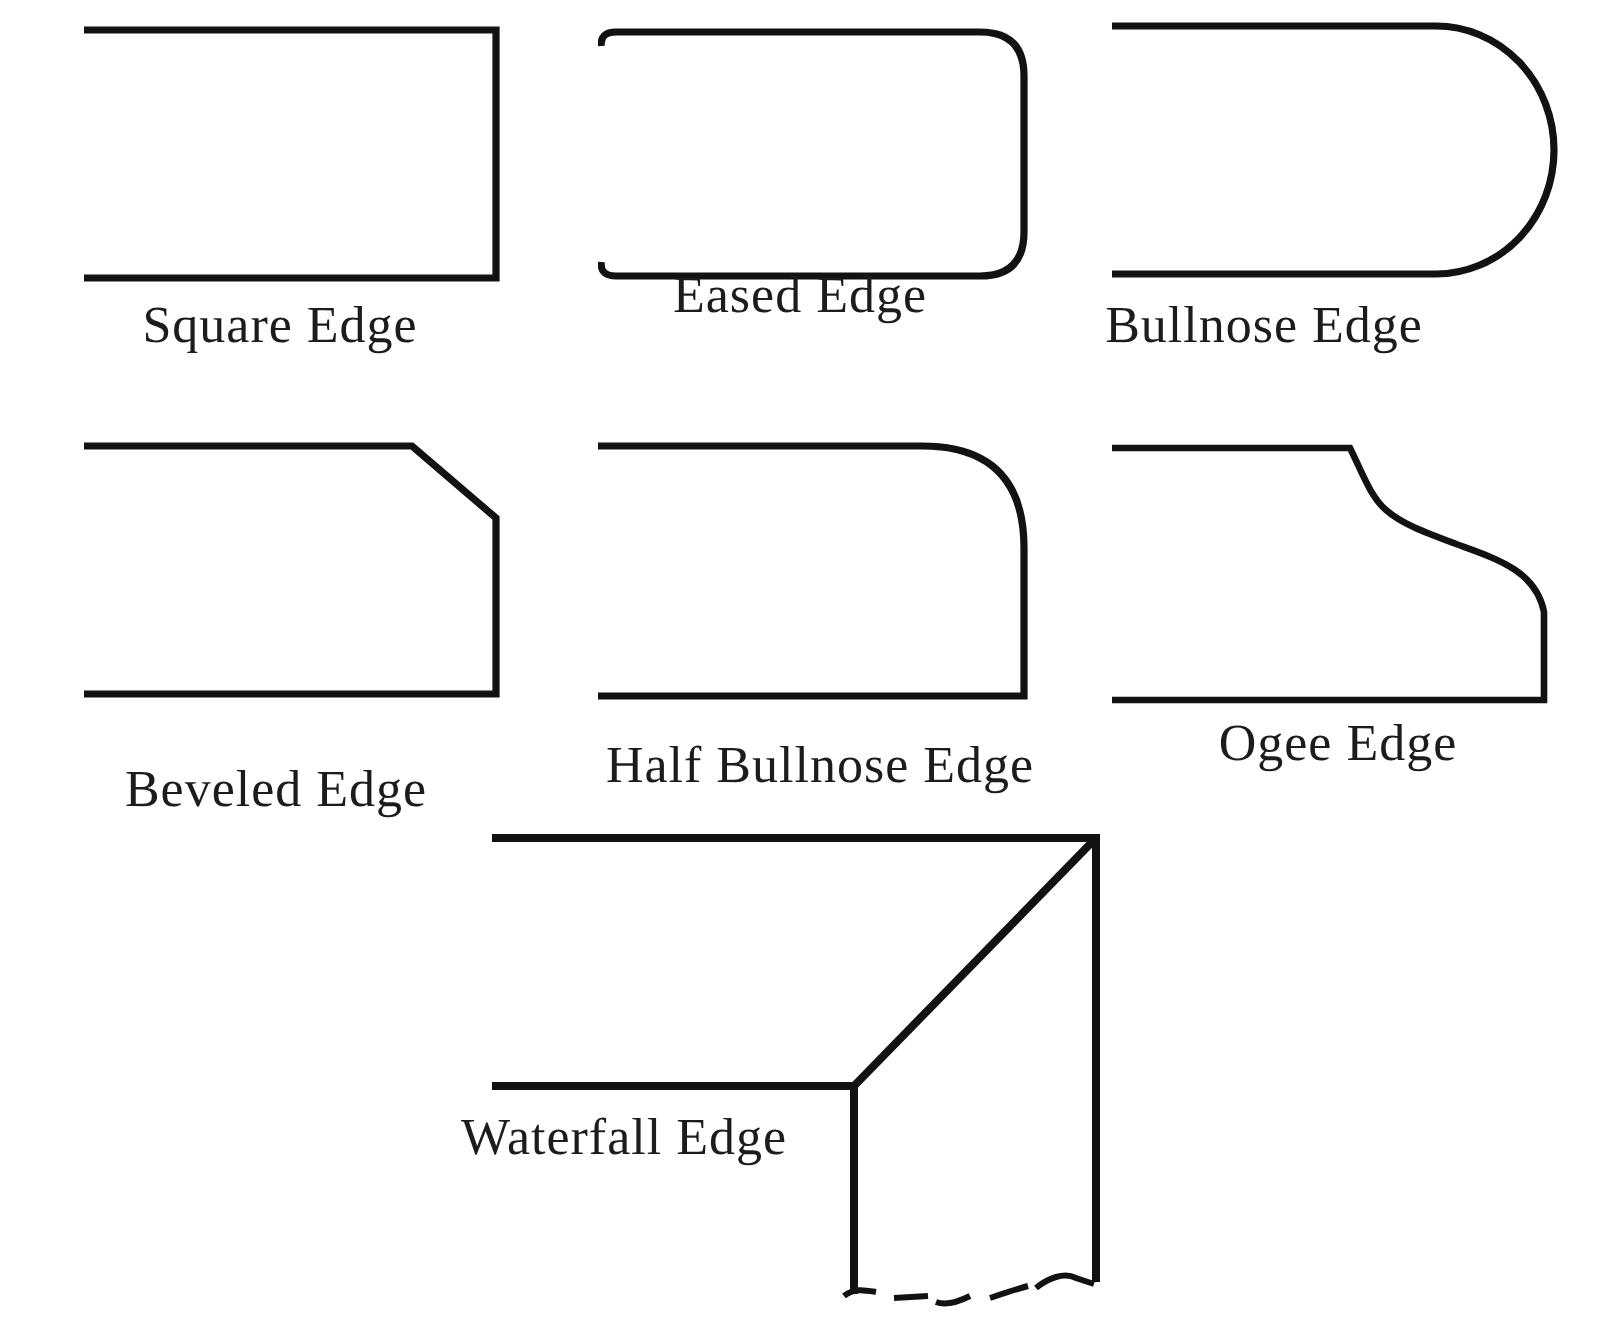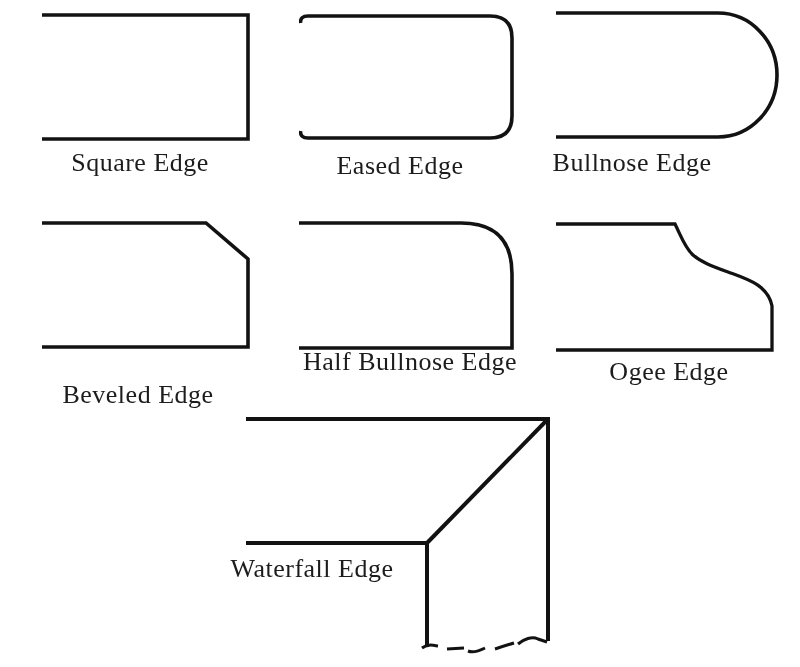--- a/index.html
+++ b/index.html
@@ -49,42 +49,42 @@
       <path d="M 0,2 H 206 V 126 H 0" stroke-width="3.6"></path>
     </svg>
   </div>
   <span class="edge-label" style="left:140px; top:148px;">Square Edge</span>
 
   <div class="figure" style="left:299px; top:14px;">
     <svg width="216" height="128" viewBox="0 0 216 128">
       <path d="M 1.6,9 Q 1,2 9,2 H 191 Q 213,2 213,24 V 102 Q 213,124 191,124 H 9 Q 1,124 1.6,117" stroke-width="3.6"></path>
     </svg>
   </div>
-  <span class="edge-label" style="left:400px; top:151px;">Eased Edge</span>
+  <span class="edge-label" style="left:400px; top:133px;">Eased Edge</span>
 
   <div class="figure" style="left:556px; top:11px;">
     <svg width="224" height="130" viewBox="0 0 224 130">
       <path d="M 0,2 H 162 A 59,62 0 0 1 162,126 H 0" stroke-width="3.6"></path>
     </svg>
   </div>
   <span class="edge-label" style="left:632px; top:148px;">Bullnose Edge</span>
 
   <div class="figure" style="left:42px; top:221px;">
     <svg width="210" height="130" viewBox="0 0 210 130">
       <path d="M 0,2 H 164 L 206,38 V 126 H 0" stroke-width="3.6"></path>
     </svg>
   </div>
   <span class="edge-label" style="left:138px; top:357px;margin-top:23px;">Beveled Edge</span>
 
   <div class="figure" style="left:299px; top:221px;">
     <svg width="216" height="130" viewBox="0 0 216 130">
       <path d="M 0,2 H 162 Q 213,2 213,53 V 127 H 0" stroke-width="3.6"></path>
     </svg>
   </div>
-  <span class="edge-label" style="left:410px; top:347px;">Half Bullnose Edge</span>
+  <span class="edge-label" style="left:410px; top:368px;">Half Bullnose Edge</span>
 
   <div class="figure" style="left:556px; top:222px;">
     <svg width="220" height="130" viewBox="0 0 220 130">
       <path d="M 0,2 H 119 C 125,14 129,26 137,33 C 145,40 156,44 172,50 C 191,57 212,63 216,84 V 128 H 0" stroke-width="3.3"></path>
     </svg>
   </div>
   <span class="edge-label" style="left:669px; top:357px;">Ogee Edge</span>
 
   <div class="figure" style="left:243px; top:415px;">
     <svg width="312" height="245" viewBox="0 0 312 245">

